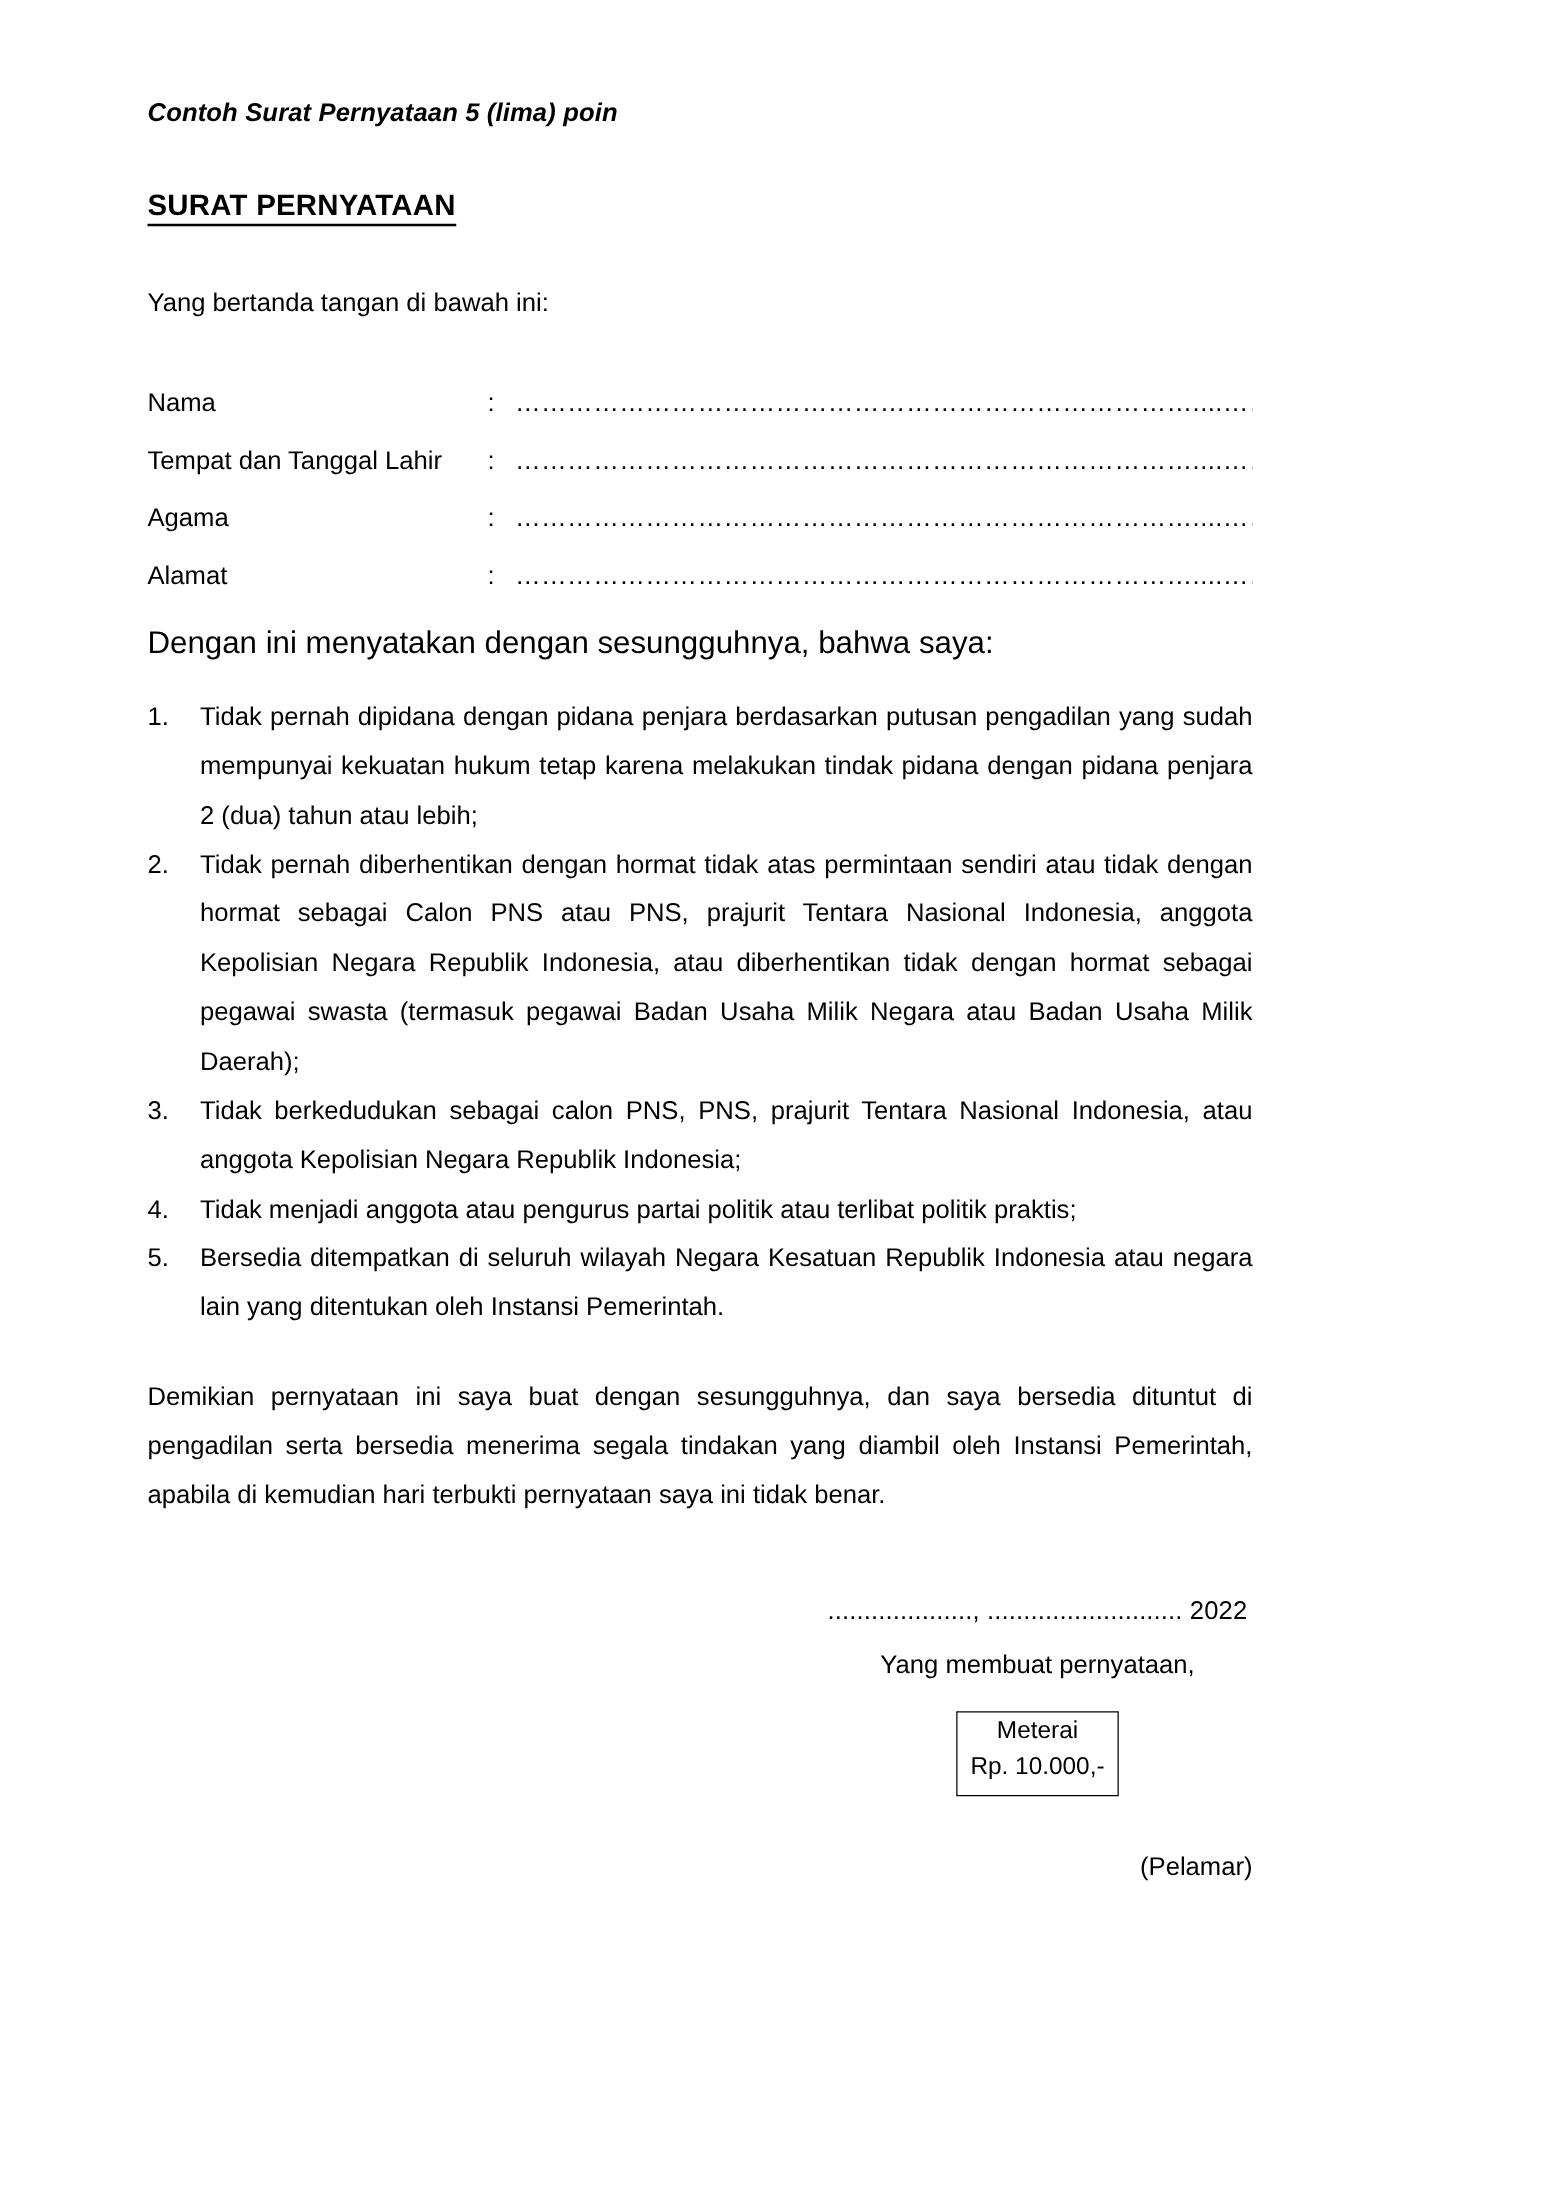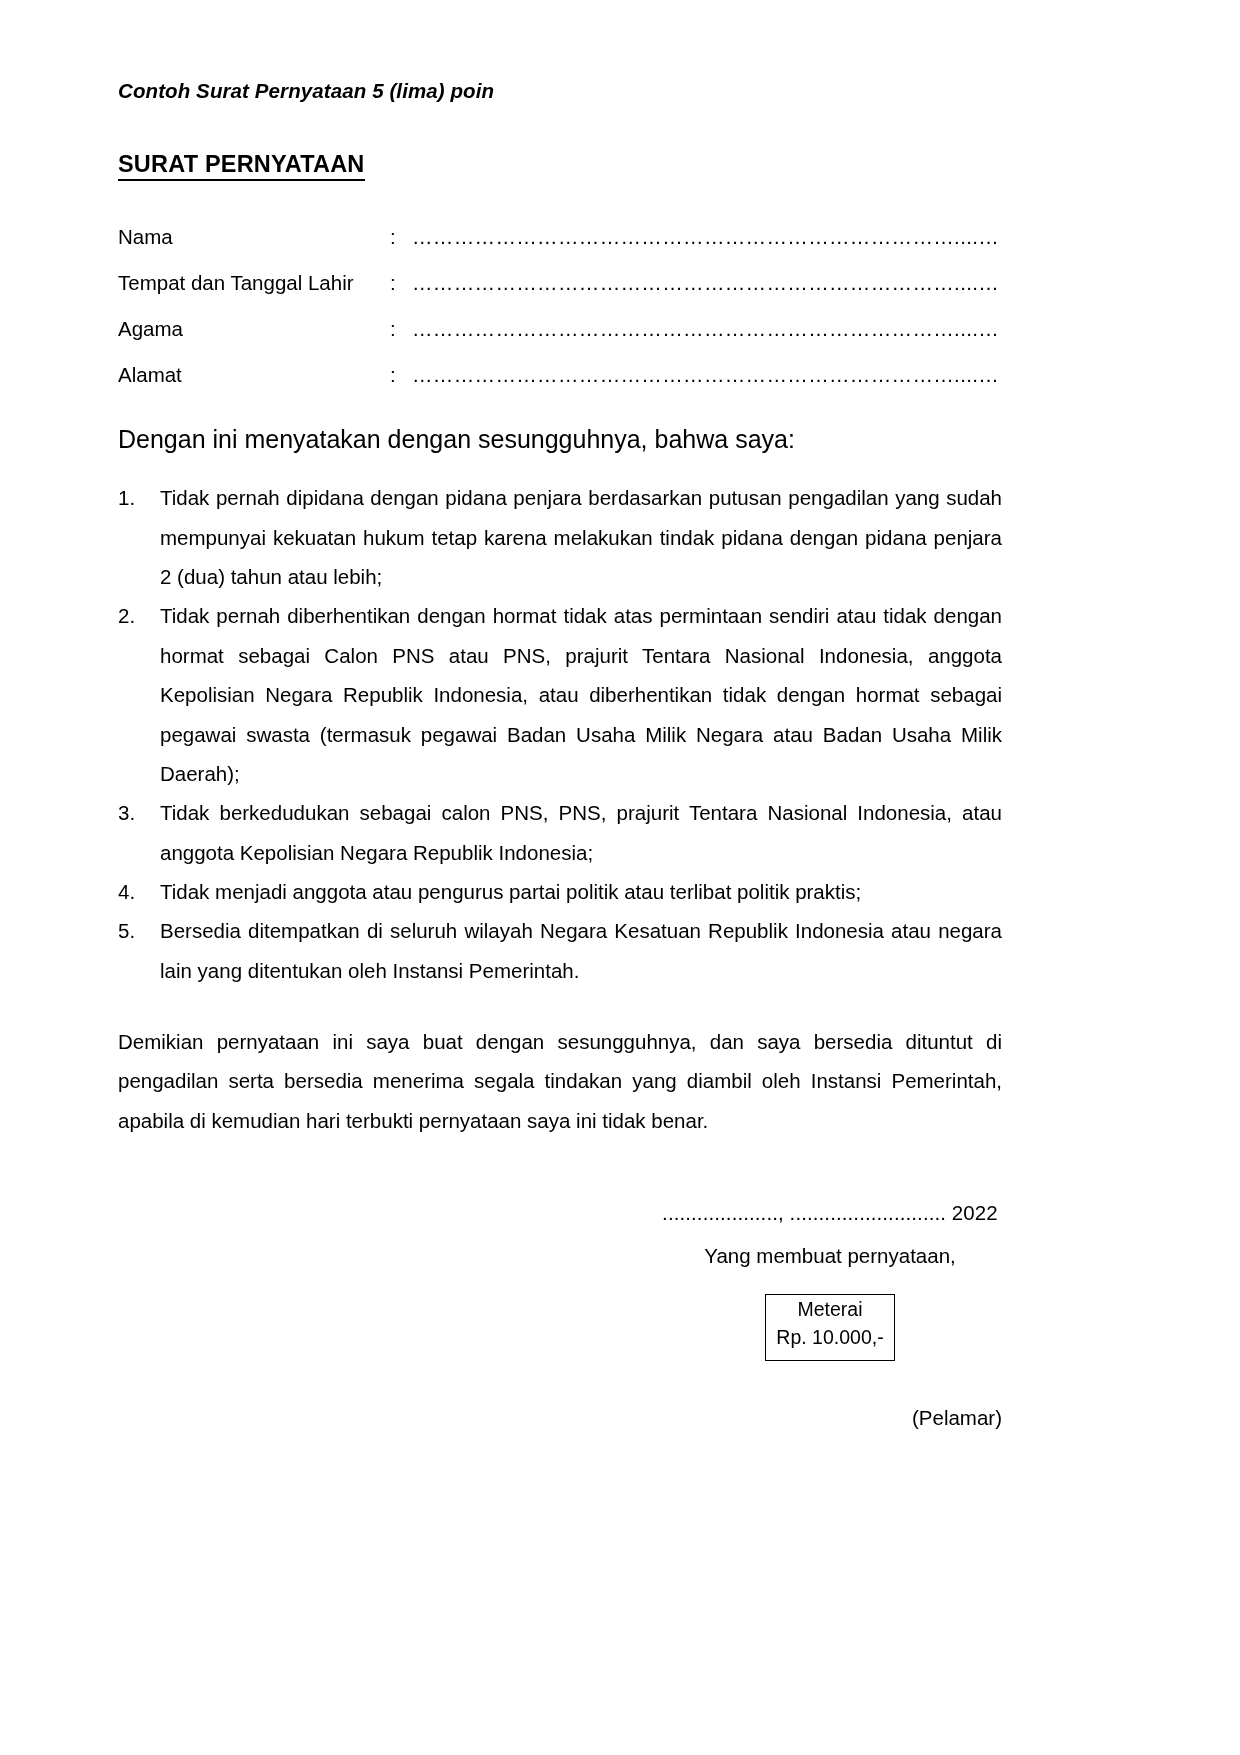--- a/index.html
+++ b/index.html
@@ -59,21 +59,21 @@
     margin-top: 48px;
     line-height: 1.35;
   }
 
   
   .fields {
     margin-top: 44px;
   }
   .field-row {
     display: flex;
-    align-items: flex-start;
+    align-items: center;
     font-size: 20.5px;
     height: 46px;
   }
   .field-label {
     width: 272px;
     flex: 0 0 272px;
     white-space: nowrap;
   }
   .field-colon {
     width: 22px;
@@ -163,20 +163,21 @@
 
 <div class="page">
   <div class="content">
 
     <div class="doc-note">Contoh Surat Pernyataan 5  (lima) poin</div>
 
     <div class="title-wrap">
       <span class="doc-title">SURAT PERNYATAAN</span>
     </div>
 
+    <div class="intro">Yang bertanda tangan di bawah ini:</div>
 
     <div class="fields">
 
       <div class="field-row">
         <span class="field-label">Nama</span>
         <span class="field-colon">:</span>
         <span class="field-dots">……………………………………………………………………....………</span>
       </div>
 
       <div class="field-row">

